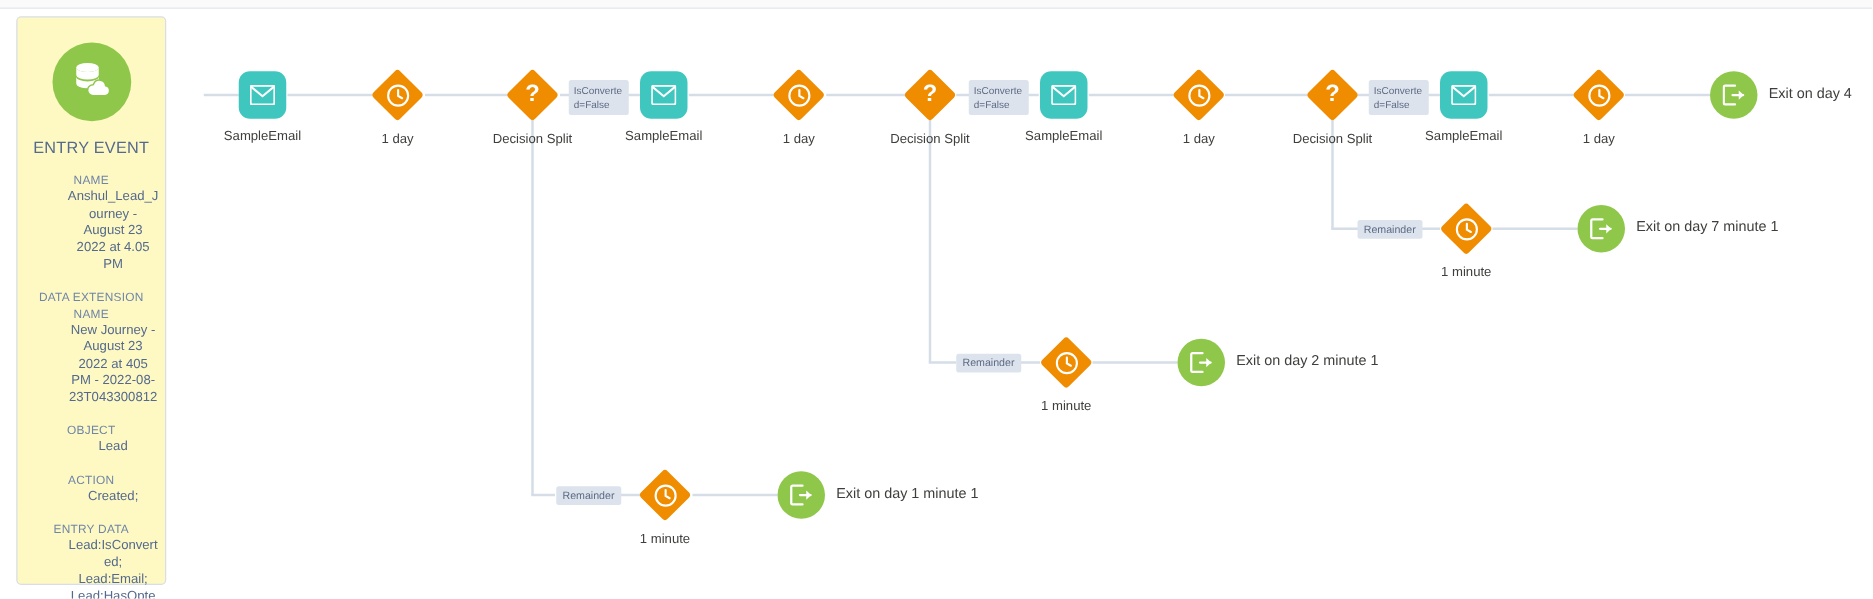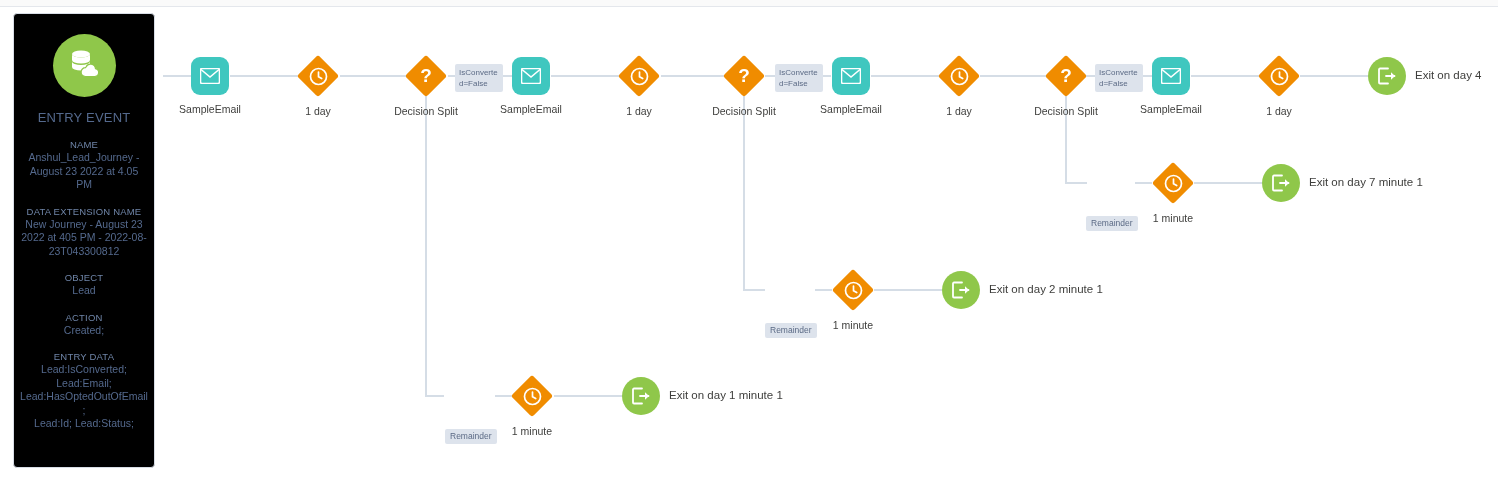--- a/index.html
+++ b/index.html
@@ -19,22 +19,22 @@
   .top-strip {
     position: absolute; left: 0; top: 0;
     width: 1498px; height: 7px;
     background: #fafafa;
     border-bottom: 1px solid #e4e7ec;
   }
   
   .entry-panel {
     position: absolute;
     left: 13px; top: 13px;
-    width: 142px; height: 455px;
-    background: #000000;
+    width: 120px; height: 455px;
+    background: #fef9c3;
     border: 1px solid #d8dde6;
     border-radius: 4px;
     text-align: center;
     padding-top: 10px;
   }
   .entry-icon {
     width: 63px; height: 63px;
     border-radius: 50%;
     background: #8fc74a;
     margin: 10px auto 0 auto;
@@ -53,21 +53,21 @@
     color: #6f85a8;
     letter-spacing: .2px;
     line-height: 13px;
   }
   .field-value {
     font-size: 10.5px;
     color: #54698d;
     line-height: 13.5px;
     word-break: break-word;
   }
-  .field-value div { line-height: 13.5px; }
+  .field-value div { line-height: 13.5px; margin-left: 35px; }
 
   
   .conn {
     position: absolute;
     background: #d5dde6;
   }
   .conn.h { height: 2px; }
   .conn.v { width: 2px; }
 
   
@@ -138,21 +138,21 @@
     position: absolute;
     background: #dde3ec;
     color: #5b6a85;
     border-radius: 2px;
     text-align: left;
     font-size: 8px;
     line-height: 11px;
     padding: 3px 4px;
   }
   .badge.two-line { width: 48px; }
-  .badge.one-line { font-size: 8.5px; padding: 2px 5px; margin-top: 40px; }
+  .badge.one-line { font-size: 8.5px; padding: 2px 5px; }
 </style>
 </head>
 <body>
 
 <div id="canvas">
 
   <div class="top-strip"></div>
 
   <div class="entry-panel">
     <div class="entry-icon">

